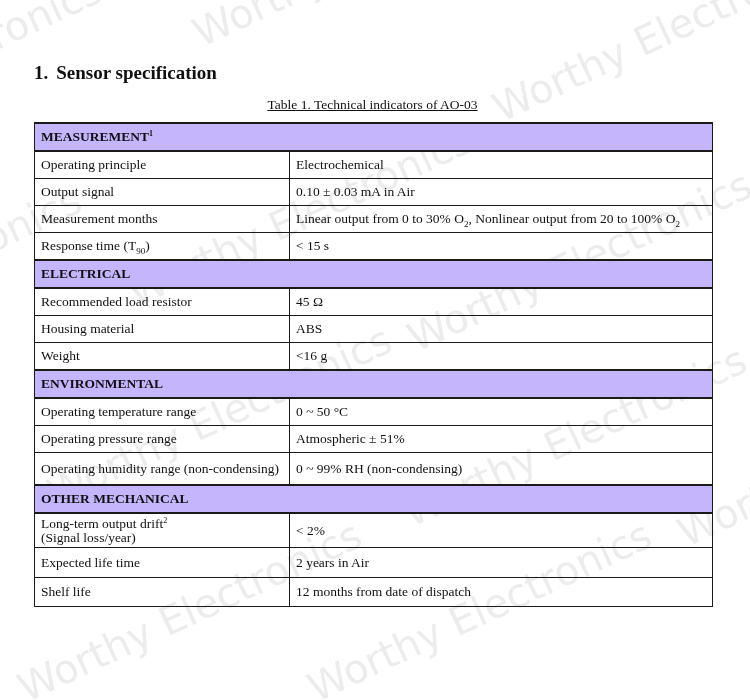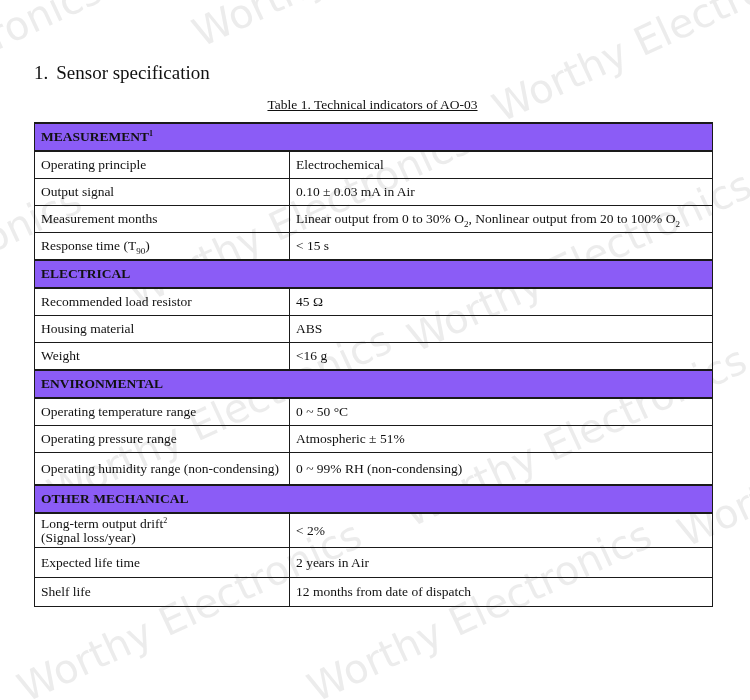--- a/index.html
+++ b/index.html
@@ -2,39 +2,39 @@
 <html><head>
 <meta charset="utf-8">
 <style>
   html, body { margin: 0; padding: 0; }
   body {
     width: 750px; height: 700px; background: #ffffff; position: relative; overflow: hidden;
     font-family: "Liberation Serif", "DejaVu Serif", serif; color: #111;
   }
   .heading {
     position: absolute; left: 34px; top: 62px;
-    font-size: 19px; font-weight: normal; margin: 0;
+    font-size: 19px; font-weight: bold; margin: 0;
   }
   .heading .num { margin-right: 8px; }
   .caption {
     position: absolute; left: 0; width: 745px; top: 97px; text-align: center;
     font-size: 13.5px;
     text-decoration: underline;
   }
   table.spec {
     position: absolute; left: 34px; top: 122px; width: 678px;
     border-collapse: collapse; font-size: 13.5px; table-layout: fixed;
   }
   table.spec td {
     border: 1px solid #1a1a1a; padding: 2px 6px; vertical-align: middle; line-height: 14px;
   }
   table.spec col.c1 { width: 255px; }
   table.spec col.c2 { width: 423px; }
   tr.section td {
-    background: #8b5cf6; font-weight: bold; height: 22px;
+    background: #c4b5fd; font-weight: bold; height: 22px;
     border-top: 2px solid #1a1a1a; border-bottom: 2px solid #1a1a1a;
   }
   tr.r td { height: 22px; }
   tr.tall td { height: 27px; }
   tr.tall2 td { height: 29px; }
   tr.life td { height: 25px; }
   tr.shelf td { height: 24px; }
   sup { font-size: 8px; line-height: 0; }
   sub { font-size: 9px; line-height: 0; }
   .wm-layer { position: absolute; inset: 0; pointer-events: none; }

